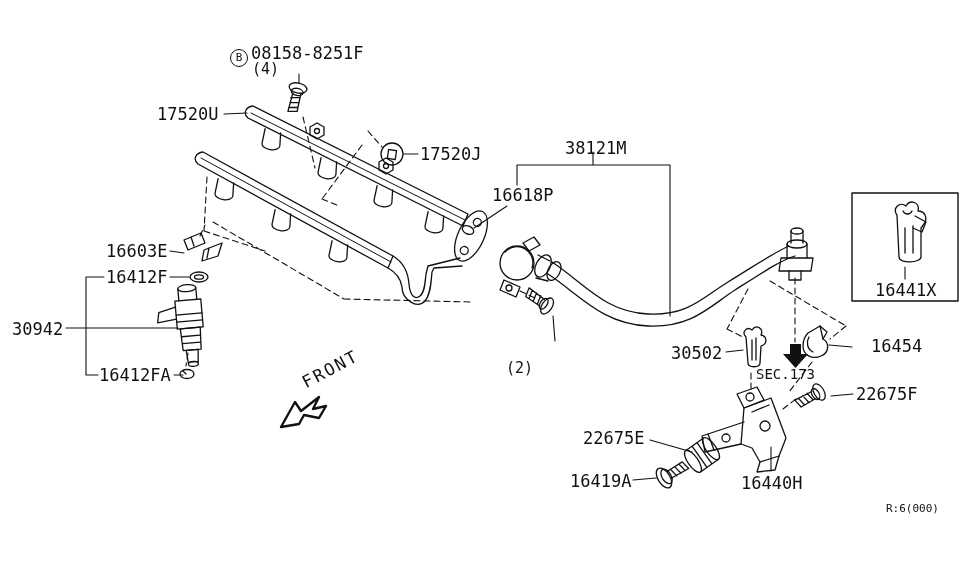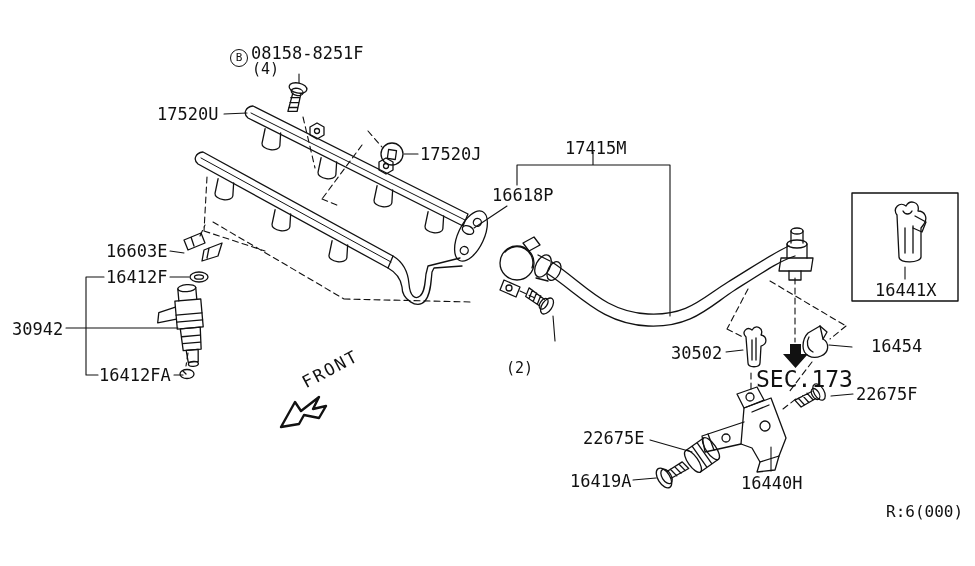--- a/index.html
+++ b/index.html
@@ -6,22 +6,22 @@
   .stage{position:relative;width:975px;height:566px;background:#ffffff;overflow:hidden;
          font-family:"DejaVu Sans Mono","Liberation Mono",monospace;color:#111;}
   .art{position:absolute;left:0;top:0;}
   .lbl{position:absolute;font-size:17px;line-height:18px;white-space:nowrap;letter-spacing:0px;}
   .qty{position:absolute;font-size:15px;line-height:16px;white-space:nowrap;}
   .cb{display:inline-flex;width:16px;height:16px;border:1.4px solid #111;border-radius:50%;
       align-items:center;justify-content:center;font-size:11px;line-height:11px;
       margin-right:3px;vertical-align:-2px;}
   .front{position:absolute;left:308px;top:372px;font-size:17px;letter-spacing:2px;
          transform:rotate(-28deg);transform-origin:left bottom;}
-  .footer{position:absolute;left:886px;top:502px;font-size:16px;}
-  .sec{position:absolute;left:756px;top:366px;font-size:23px;}
+  .footer{position:absolute;left:886px;top:502px;font-size:11px;}
+  .sec{position:absolute;left:756px;top:366px;font-size:14px;}
 </style>
 </head>
 <body>
 
 <div class="stage">
 
 <svg class="art" width="975" height="566" viewBox="0 0 975 566">
   <g stroke="#111" fill="none" stroke-width="1.3" stroke-linejoin="round" stroke-linecap="round">
 
     <g>
@@ -223,21 +223,21 @@
       <path d="M812,362 L789,392"></path>
     </g>
   </g>
 </svg>
 
 <div class="lbl" style="left:230px;top:44px"><span class="cb">B</span><span>08158-8251F</span></div>
 <div class="qty" style="left:252px;top:61px">(4)</div>
 
 <div class="lbl" style="left:157px;top:105px">17520U</div>
 <div class="lbl" style="left:420px;top:145px">17520J</div>
-<div class="lbl" style="left:565px;top:139px">17415M</div>
+<div class="lbl" style="left:565px;top:139px">38121M</div>
 <div class="lbl" style="left:492px;top:186px">16618P</div>
 
 <div class="lbl" style="left:106px;top:242px">16603E</div>
 <div class="lbl" style="left:106px;top:268px">16412F</div>
 <div class="lbl" style="left:12px;top:320px">30942</div>
 <div class="lbl" style="left:99px;top:366px">16412FA</div>
 
 <div class="qty" style="left:506px;top:360px">(2)</div>
 
 <div class="lbl" style="left:671px;top:344px">30502</div>

